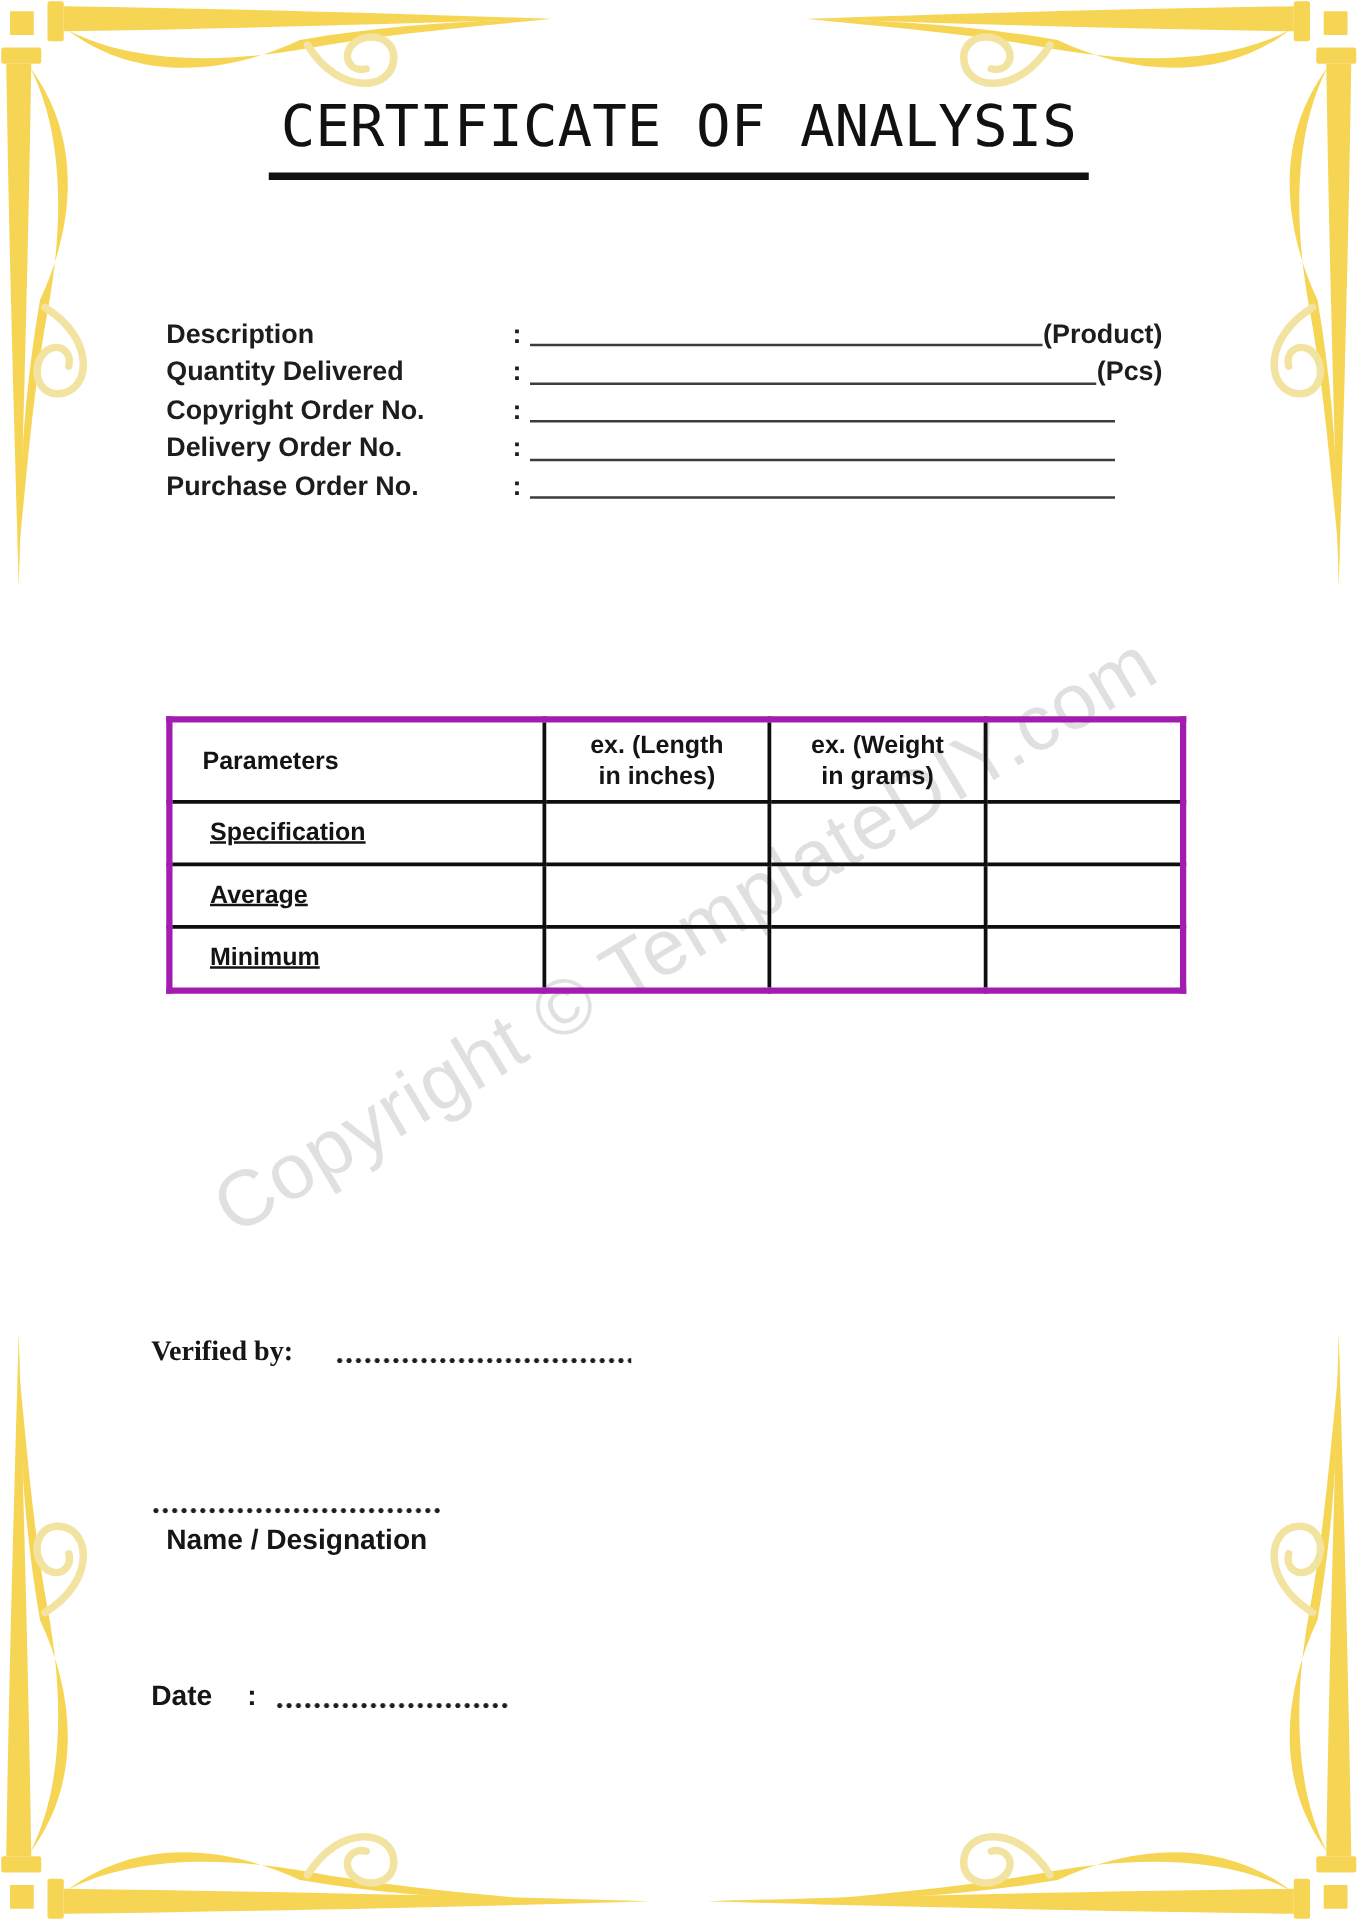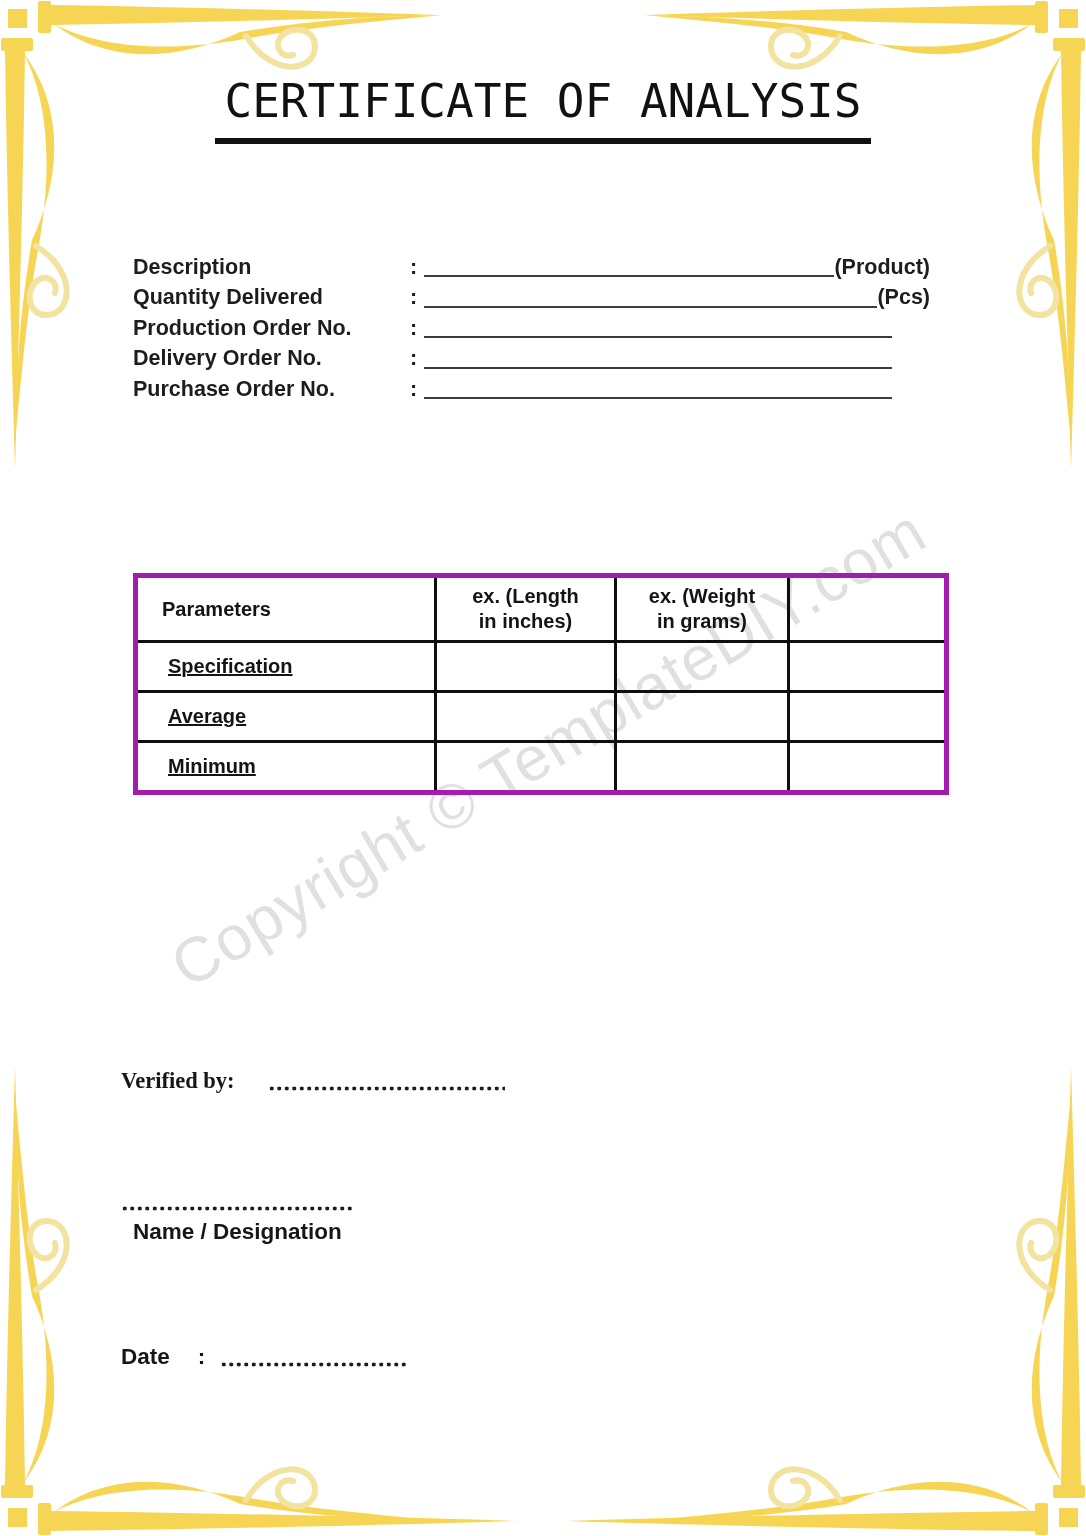--- a/index.html
+++ b/index.html
@@ -128,21 +128,21 @@
       <span class="fline"></span>
       <span class="fsuffix">(Product)</span>
     </div>
     <div class="frow">
       <span class="flabel">Quantity Delivered</span>
       <span class="fcolon">:</span>
       <span class="fline"></span>
       <span class="fsuffix">(Pcs)</span>
     </div>
     <div class="frow">
-      <span class="flabel">Production Order No.</span>
+      <span class="flabel">Copyright Order No.</span>
       <span class="fcolon">:</span>
       <span class="fline trail"></span>
       <span class="fsuffix"></span>
     </div>
     <div class="frow">
       <span class="flabel">Delivery Order No.</span>
       <span class="fcolon">:</span>
       <span class="fline trail"></span>
       <span class="fsuffix"></span>
     </div>

